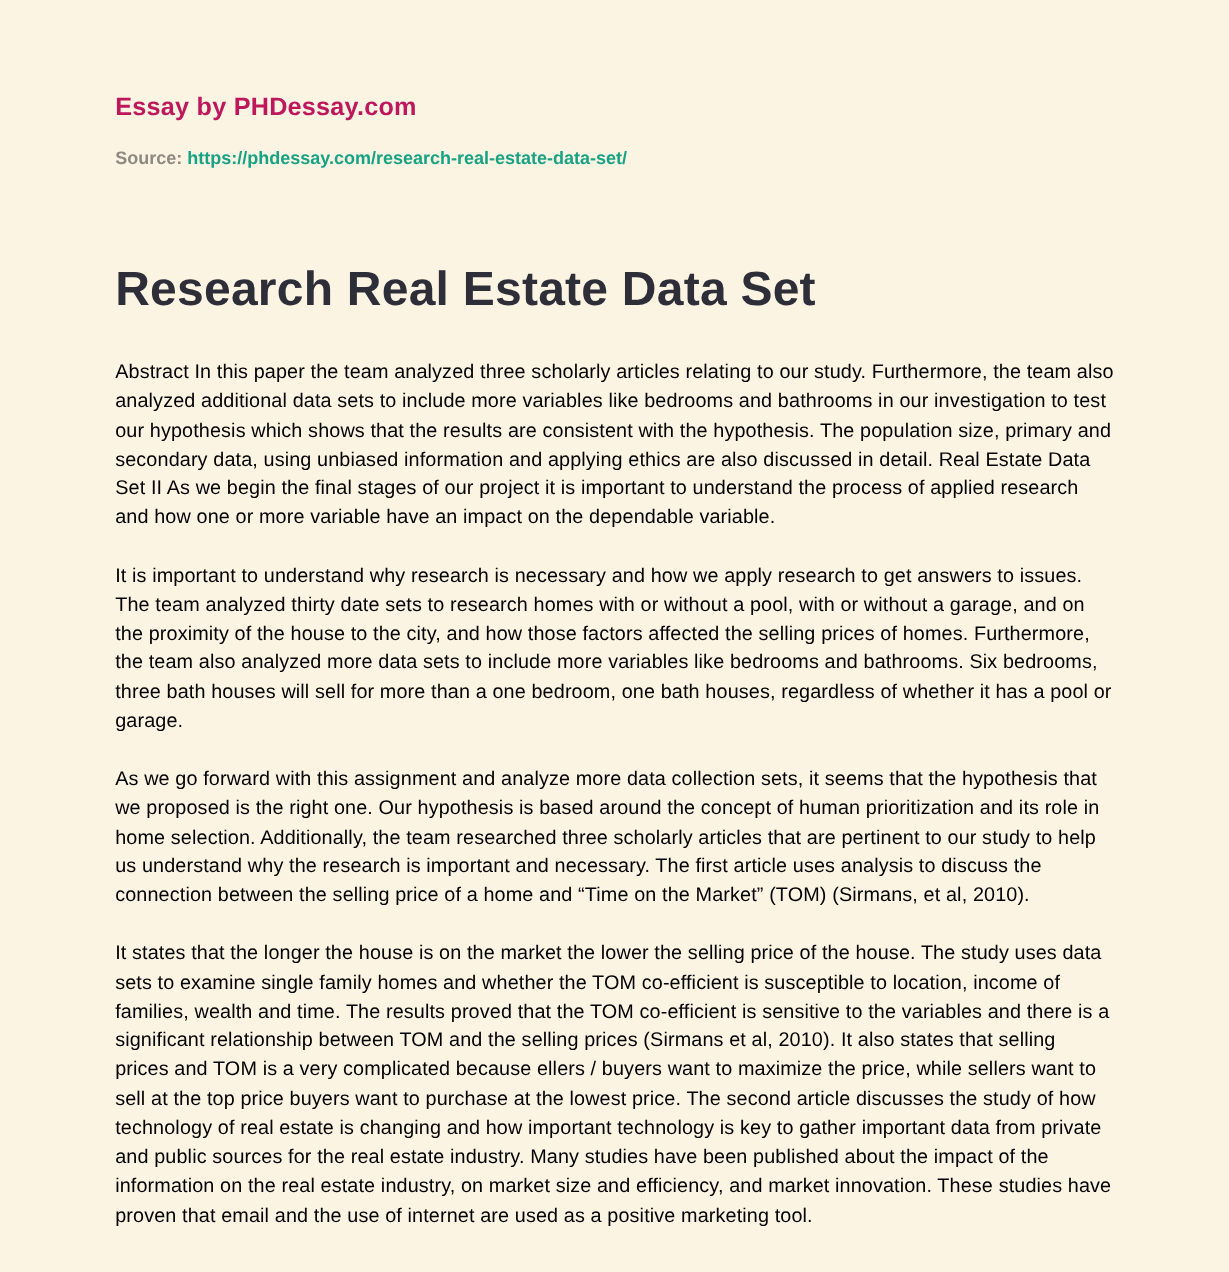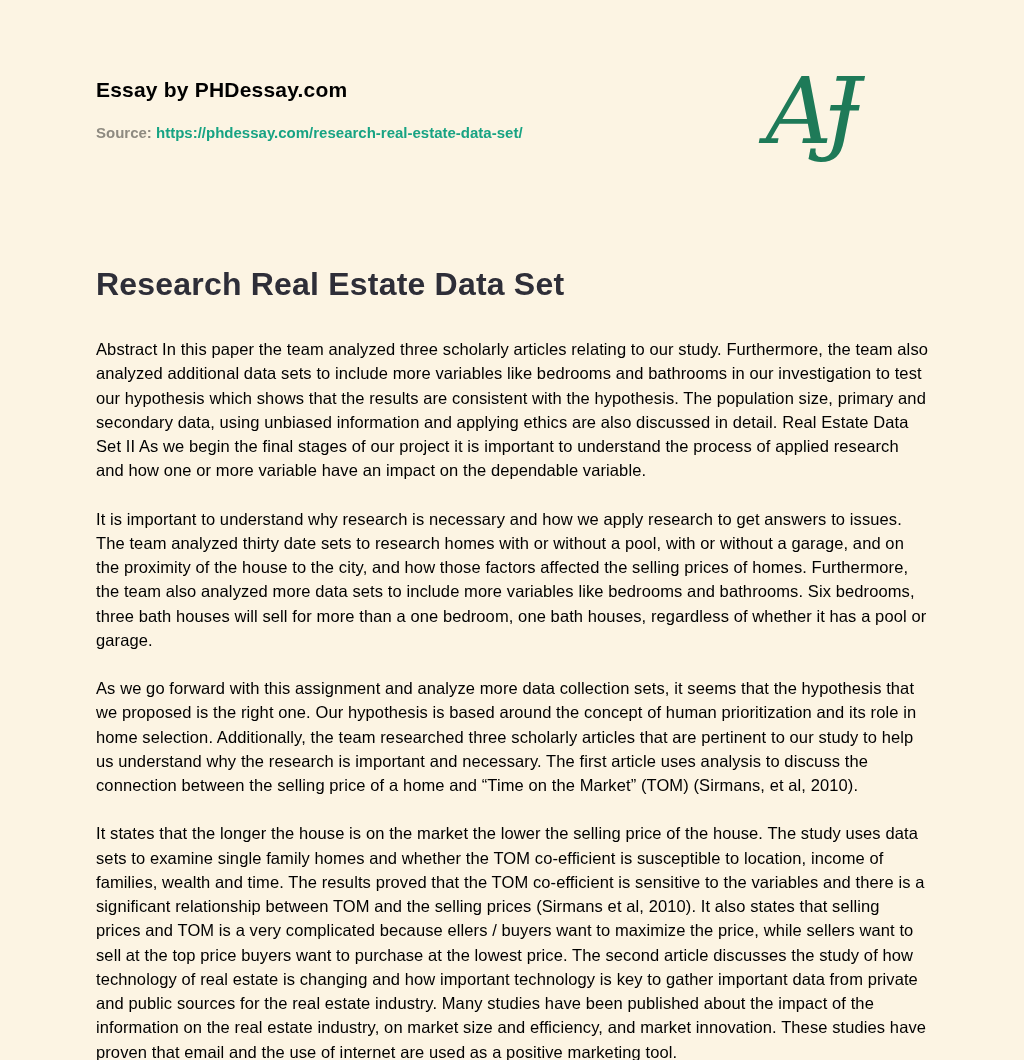--- a/index.html
+++ b/index.html
@@ -21,21 +21,21 @@
 
   
   .header {
     position: relative;
     min-height: 100px;
   }
 
   .byline {
     font-size: 21px;
     font-weight: 700;
-    color: #000000;
+    color: #be185d;
     letter-spacing: 0.2px;
     margin-top: 6px;
   }
 
   .source-line {
     margin-top: 22px;
     font-size: 15px;
     color: #8e8a80;
     font-weight: bold;
   }
@@ -53,22 +53,22 @@
     font-style: italic;
     font-size: 92px;
     line-height: 1;
     color: #1e7a58;
     letter-spacing: -8px;
     user-select: none;
   }
 
   
   .article-title {
-    margin-top: 88px;
-    font-size: 32px;
+    margin-top: 41px;
+    font-size: 40px;
     font-weight: 700;
     color: #2e2e38;
     letter-spacing: 0.2px;
   }
 
   .article-body {
     margin-top: 34px;
     display: flex;
     flex-direction: column;
     gap: 24px;
@@ -88,21 +88,20 @@
 <div class="page">
 
   <div class="header">
     <div class="byline">Essay by PHDessay.com</div>
 
     <div class="source-line">
       <span>Source:</span>
       <a href="#">https://phdessay.com/research-real-estate-data-set/</a>
     </div>
 
-    <div class="logo">AɈ</div>
   </div>
 
   <h1 class="article-title">Research Real Estate Data Set</h1>
 
   <div class="article-body">
 
   <p>Abstract In this paper the team analyzed three scholarly articles relating to our study. Furthermore, the team also analyzed additional data sets to include more variables like bedrooms and bathrooms in our investigation to test our hypothesis which shows that the results are consistent with the hypothesis. The population size, primary and secondary data, using unbiased information and applying ethics are also discussed in detail. Real Estate Data Set II As we begin the final stages of our project it is important to understand the process of applied research and how one or more variable have an impact on the dependable variable.</p>
       <p>It is important to understand why research is necessary and how we apply research to get answers to issues. The team analyzed thirty date sets to research homes with or without a pool, with or without a garage, and on the proximity of the house to the city, and how those factors affected the selling prices of homes. Furthermore, the team also analyzed more data sets to include more variables like bedrooms and bathrooms. Six bedrooms, three bath houses will sell for more than a one bedroom, one bath houses, regardless of whether it has a pool or garage.</p>
       <p>As we go forward with this assignment and analyze more data collection sets, it seems that the hypothesis that we proposed is the right one. Our hypothesis is based around the concept of human prioritization and its role in home selection. Additionally, the team researched three scholarly articles that are pertinent to our study to help us understand why the research is important and necessary. The first article uses analysis to discuss the connection between the selling price of a home and “Time on the Market” (TOM) (Sirmans, et al, 2010).</p>
       <p>It states that the longer the house is on the market the lower the selling price of the house. The study uses data sets to examine single family homes and whether the TOM co-efficient is susceptible to location, income of families, wealth and time. The results proved that the TOM co-efficient is sensitive to the variables and there is a significant relationship between TOM and the selling prices (Sirmans et al, 2010). It also states that selling prices and TOM is a very complicated because ellers / buyers want to maximize the price, while sellers want to sell at the top price buyers want to purchase at the lowest price. The second article discusses the study of how technology of real estate is changing and how important technology is key to gather important data from private and public sources for the real estate industry. Many studies have been published about the impact of the information on the real estate industry, on market size and efficiency, and market innovation. These studies have proven that email and the use of internet are used as a positive marketing tool.</p>

